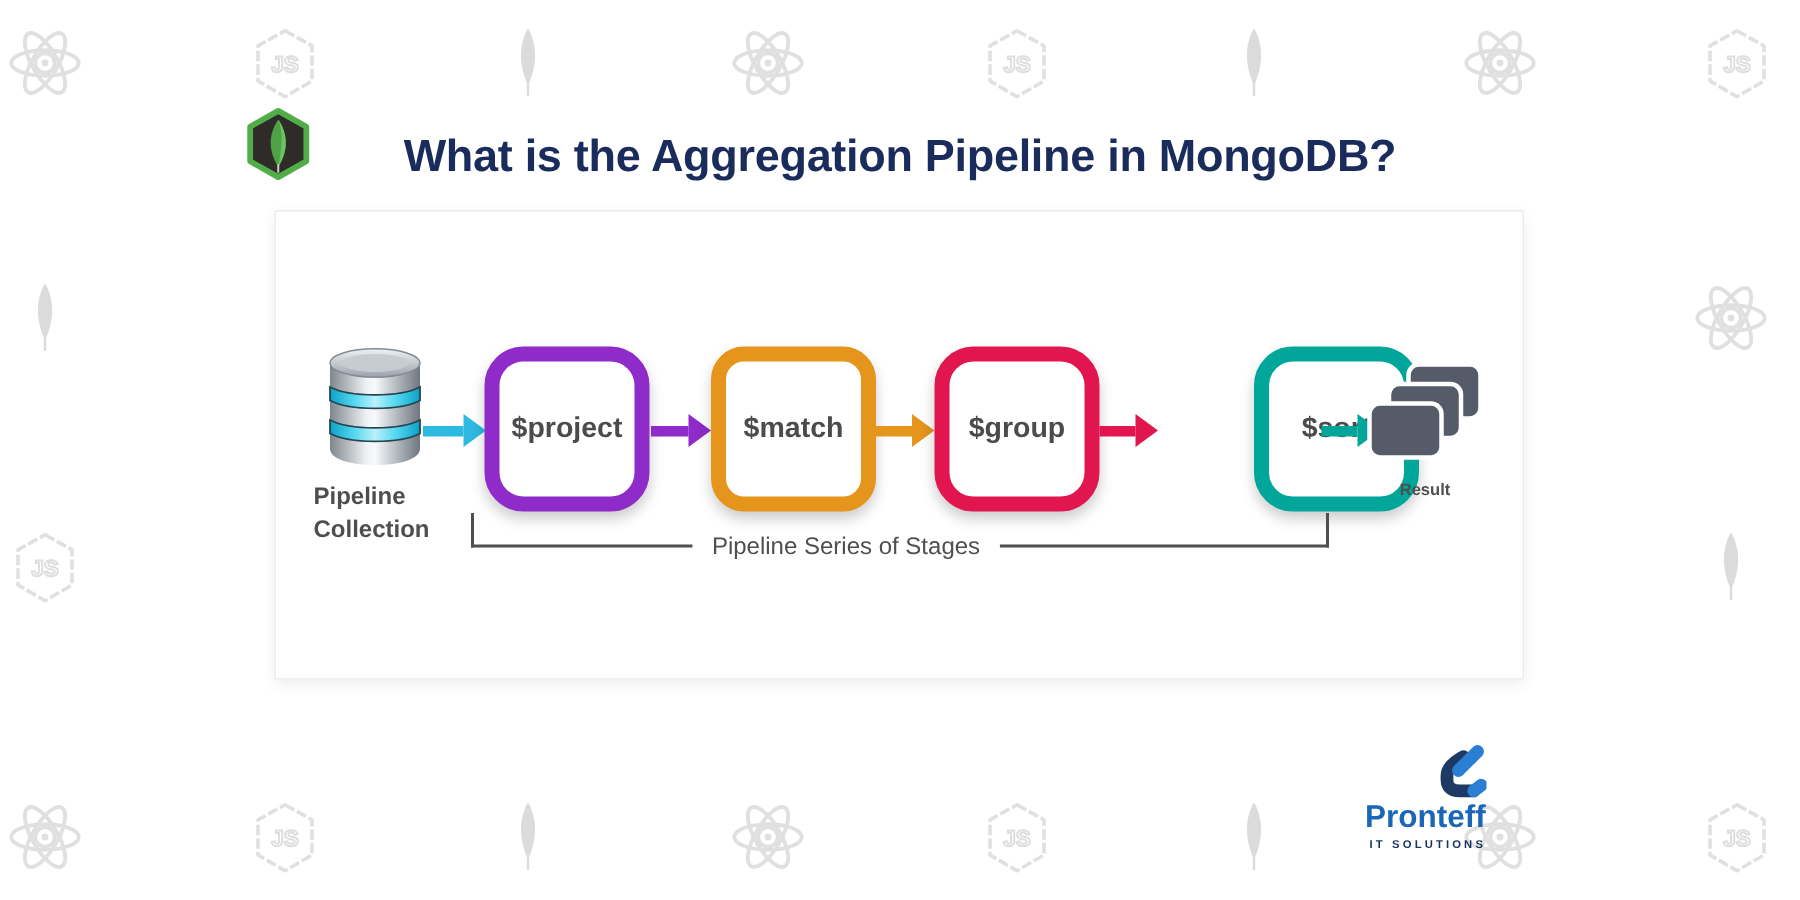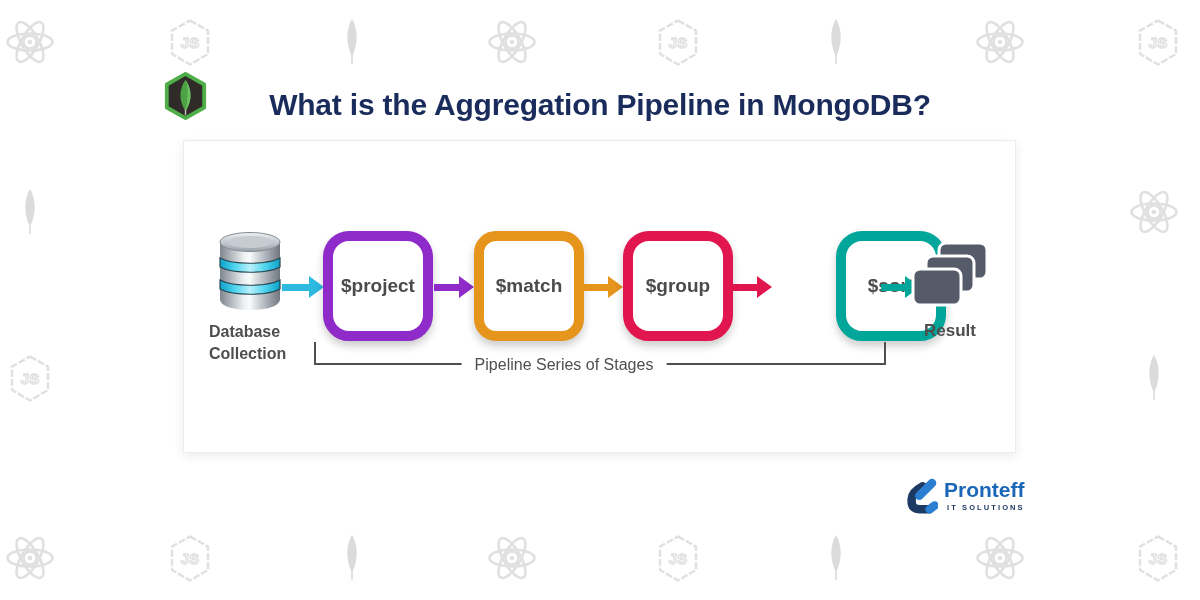--- a/index.html
+++ b/index.html
@@ -43,32 +43,32 @@
                   border-bottom:11px solid transparent; border-left:15px solid #999; }
   .arrow-in { left:98px;  width:42px; }
   .arrow-1  { left:250px; width:40px; }
   .arrow-2  { left:400px; width:39px; }
   .arrow-3  { left:549px; width:39px; }
   .arrow-4  { left:697px; width:39px; }
 
   
   .result-icon  { position:absolute; left:727px; top:100px; }
   .result-label { position:absolute; left:727px; top:180px; width:78px; text-align:center;
-                  font-size:17px; font-weight:bold; color:#4e4e4e; }
+                  font-size:11px; font-weight:bold; color:#4e4e4e; }
 
   
   .bracket { position:absolute; left:130px; top:201px; width:572px; height:23px;
              border-left:2px solid #4f4f4f; border-right:2px solid #4f4f4f;
              border-bottom:2px solid #4f4f4f; }
   .bracket-label { position:absolute; left:calc(50% - 36px); bottom:-11px;
                    transform:translateX(-50%); background:#ffffff; padding:0 13px;
                    font-size:16px; color:#4f4f4f; white-space:nowrap; }
 
   
-  .brand { position:absolute; left:904px; top:474px; display:flex; align-items:center; z-index:2; }
+  .brand { position:absolute; left:904px; top:492px; display:flex; align-items:flex-end; z-index:2;flex-direction:column; }
   .brand-text { margin-left:6px; padding-top:1px; }
   .brand-name { font-size:21px; font-weight:bold; color:#1a67b8; line-height:24px; }
   .brand-tagline { font-size:7.5px; font-weight:bold; letter-spacing:2.1px;
                    color:#16325f; padding-left:3px; margin-top:1px; }
 </style>
 </head>
 <body>
 
 <div class="wm-layer">
     <svg width="50" height="46" viewBox="0 0 50 46" style="position: absolute; left: 5px; top: 19px;">
@@ -219,21 +219,21 @@
           <stop offset="1" stop-color="#9aa2aa"></stop>
       </linearGradient>
     </defs>
     <path d="M1,11 L1,68 C1,75 14,79 31,79 C48,79 61,75 61,68 L61,11 Z" fill="url(#silverGrad)"></path>
     <path d="M1,27 C14,34 48,34 61,27 L61,36 C48,43 14,43 1,36 Z" fill="url(#cyanGrad)" stroke="#25454f" stroke-width="1.2"></path>
     <path d="M1,49 C14,56 48,56 61,49 L61,58 C48,65 14,65 1,58 Z" fill="url(#cyanGrad)" stroke="#25454f" stroke-width="1.2"></path>
     <ellipse cx="31" cy="11" rx="30" ry="9.5" fill="url(#capGrad)" stroke="#848b92"></ellipse>
     <ellipse cx="31" cy="11" rx="22.5" ry="6" fill="#c6ccd2"></ellipse>
   </svg>
   <div class="db-label">
-    <div>Database</div>
+    <div>Pipeline</div>
     <div>Collection</div>
   </div>
 
   <div class="arrow arrow-in">
     <div class="shaft" style="background: rgb(46, 185, 224);"></div>
     <div class="head" style="border-left-color: rgb(46, 185, 224);"></div>
   </div>
 
   <div class="stage-box stage-1" style="border-color: rgb(142, 43, 201);">
     <span>$project</span>

